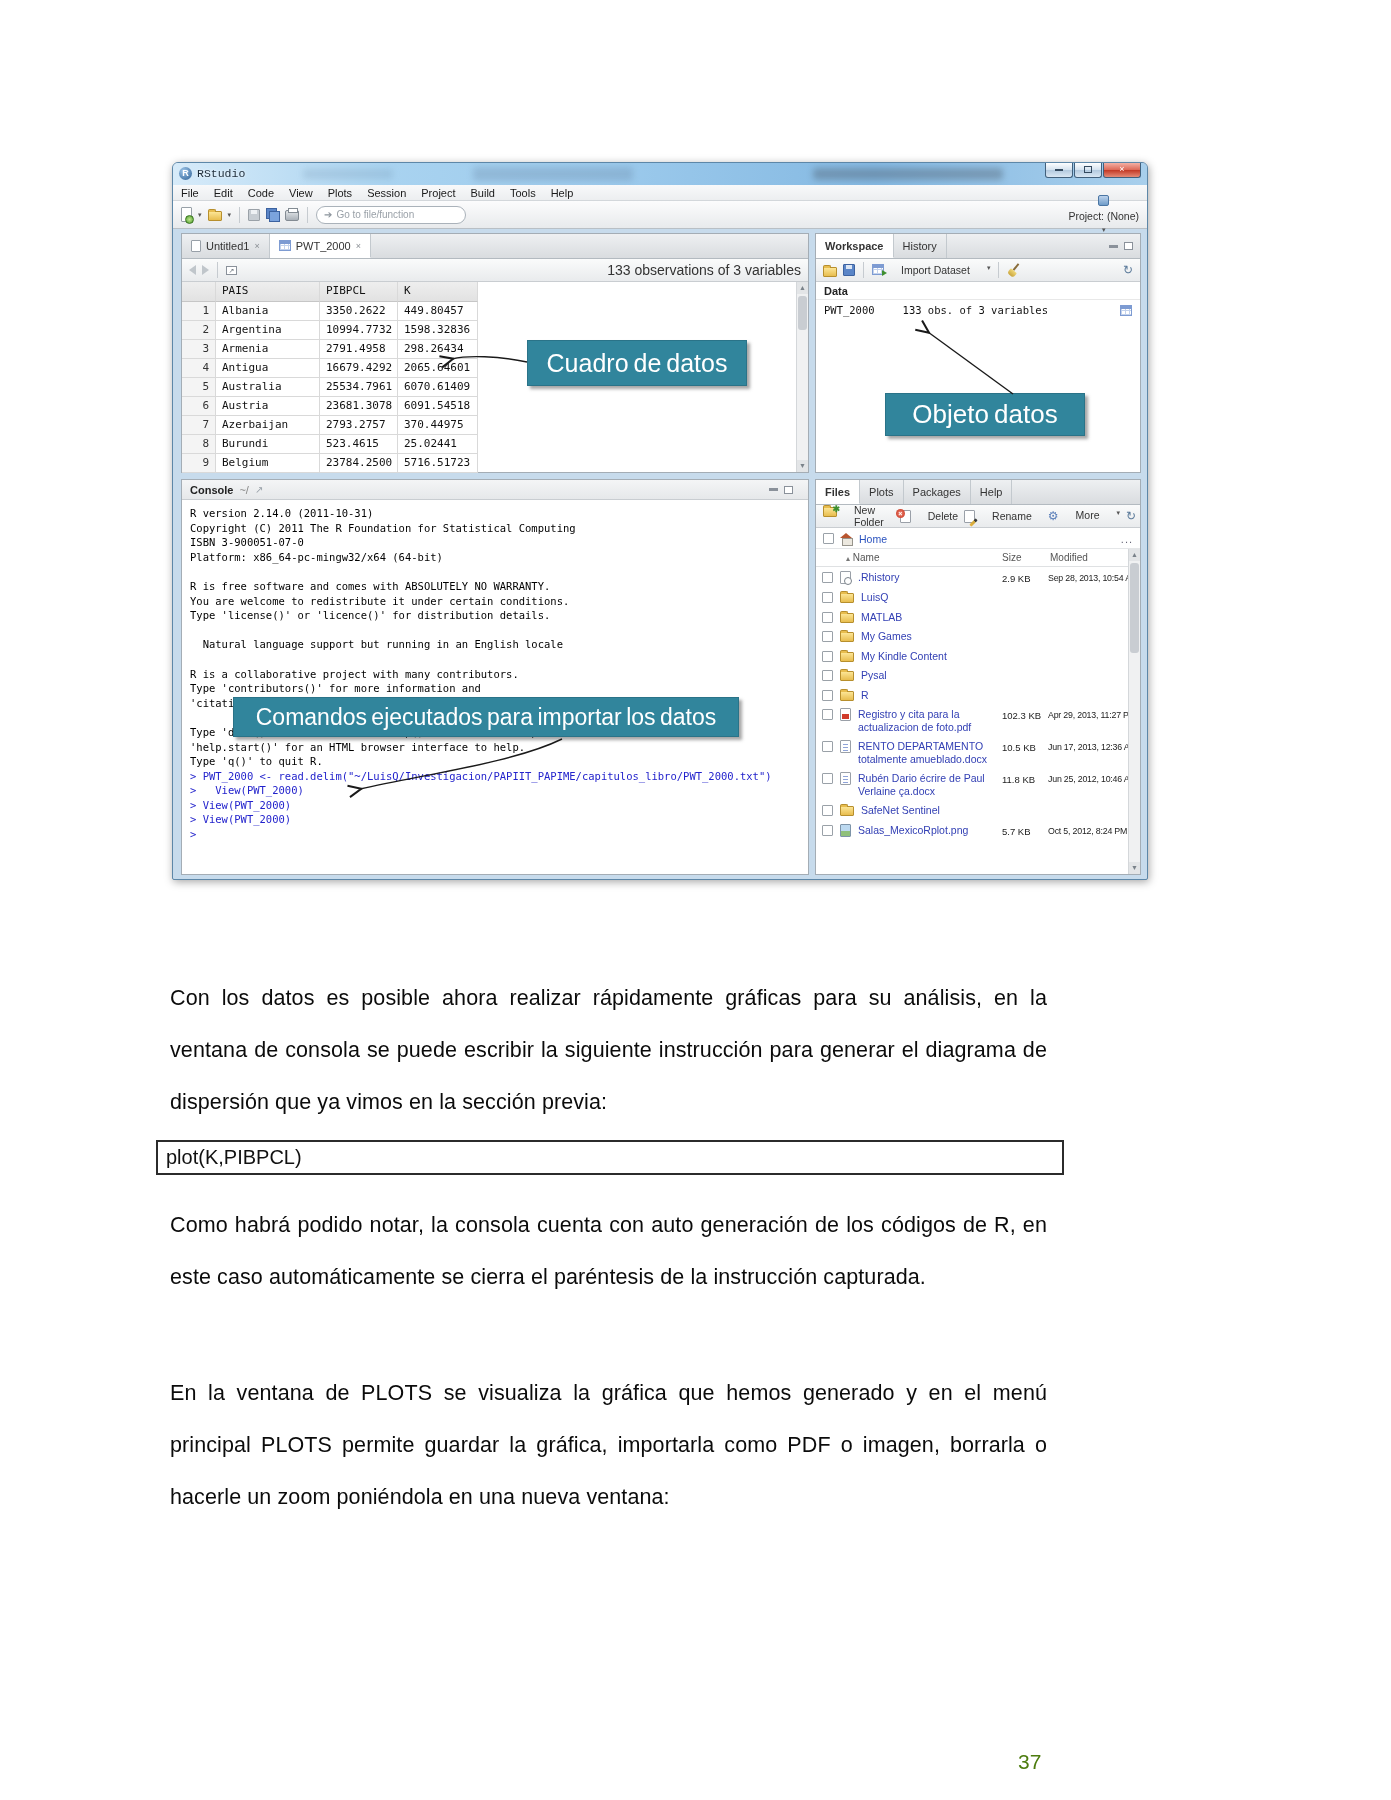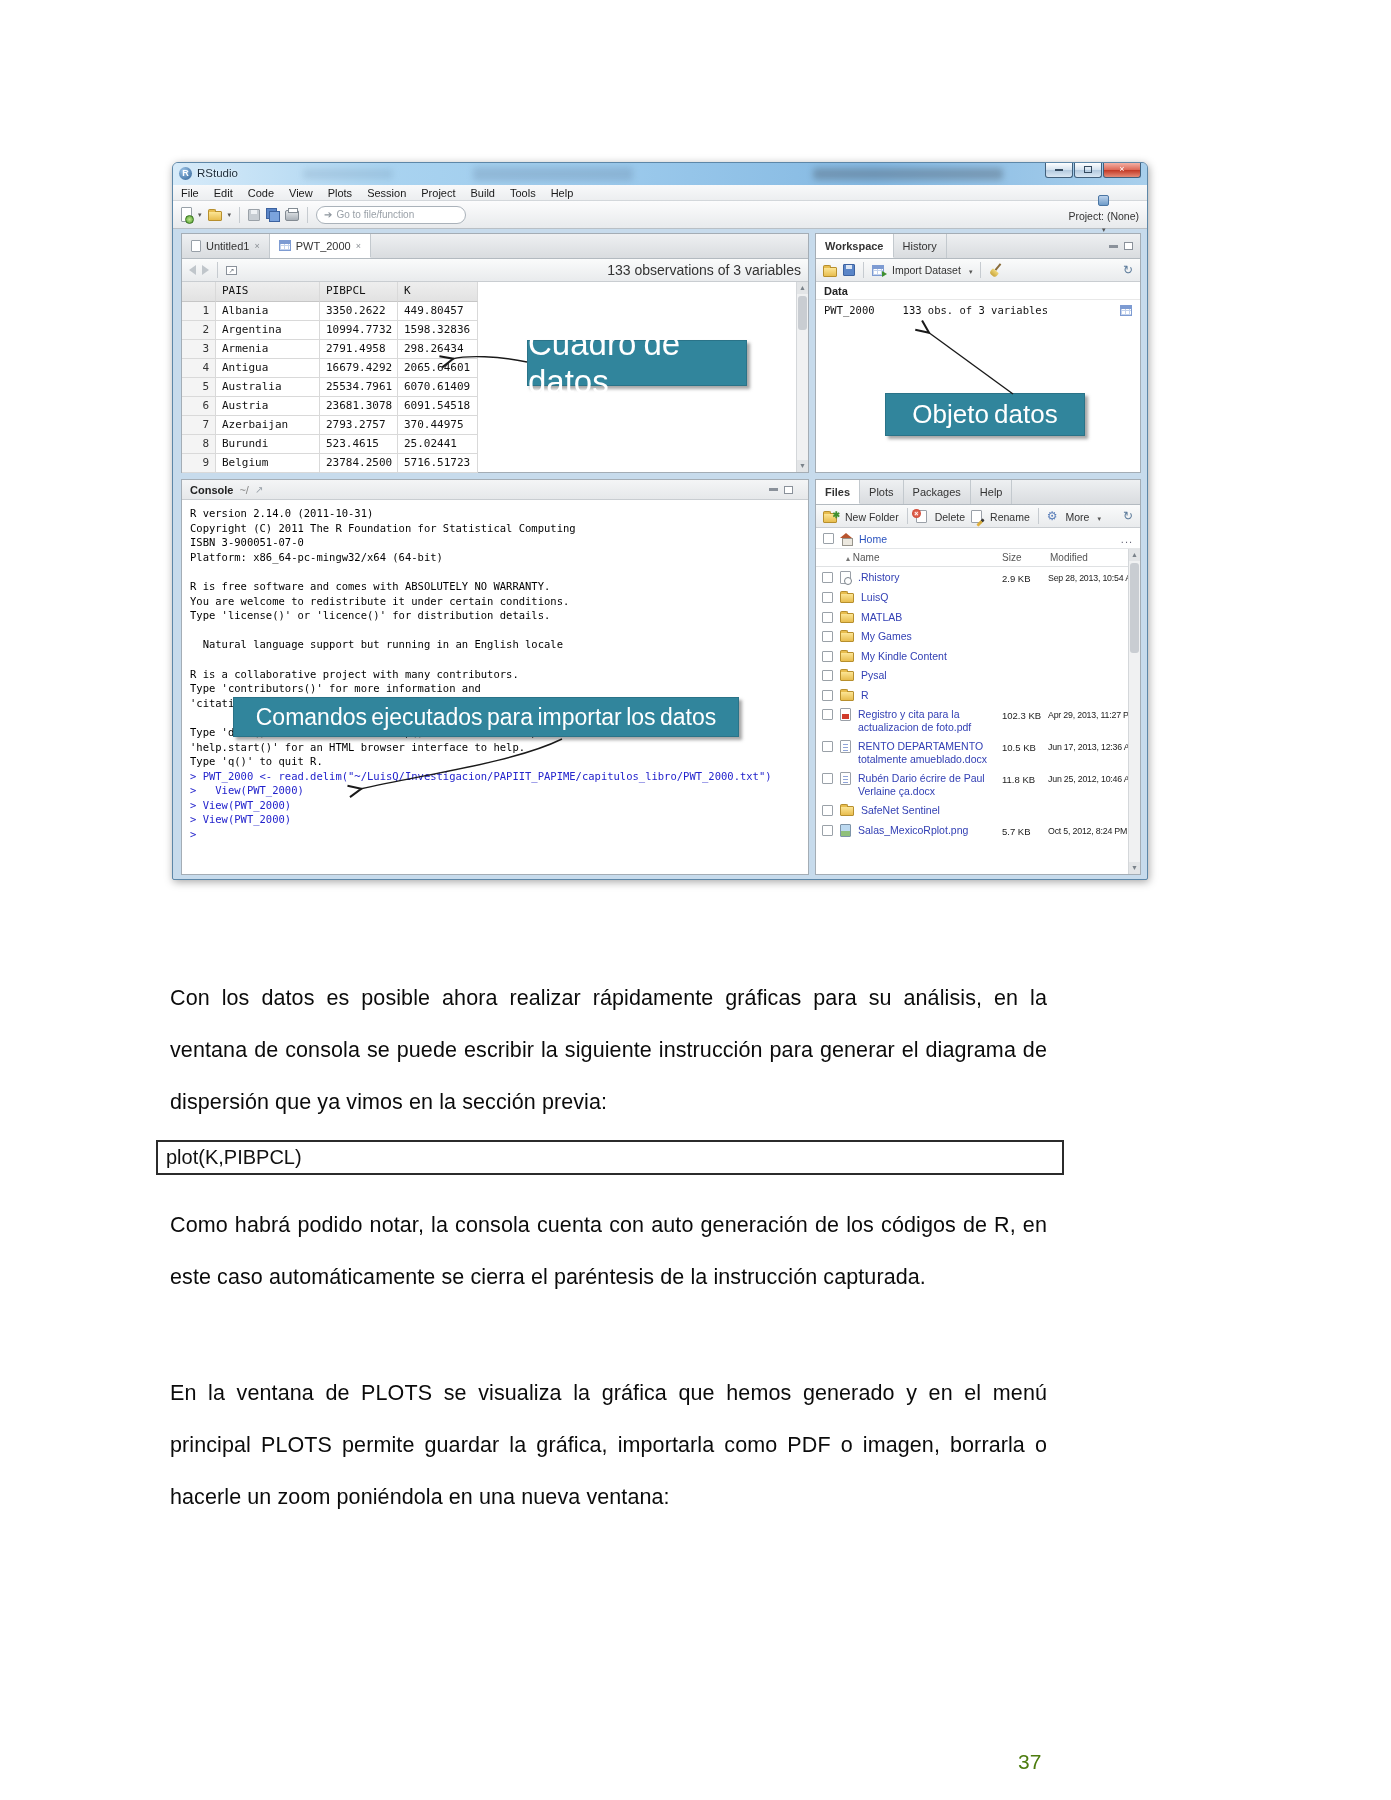--- a/index.html
+++ b/index.html
@@ -9,21 +9,21 @@
   .rstudio { position:absolute; left:172px; top:162px; width:976px; height:718px;
              background:#c7dbec; border:1px solid #5d87a8; border-radius:6px 6px 2px 2px;
              box-shadow:1px 2px 8px rgba(0,0,0,.35); }
   .titlebar { position:absolute; left:0; top:0; right:0; height:22px; border-radius:5px 5px 0 0;
               background:linear-gradient(90deg,#d7ebf9,#a9d3f0 22%,#9ccaec 45%,#85b9e2 72%,#a8cfec);
               overflow:hidden; }
   .smudge { position:absolute; filter:blur(3px); border-radius:4px; }
   .app-icon { position:absolute; left:6px; top:4px; width:13px; height:13px; border-radius:50%;
               background:radial-gradient(circle at 35% 30%,#9cc4e8,#2c5f94); color:#fff; font-size:9px;
               font-weight:bold; text-align:center; line-height:13px; }
-  .app-title { position:absolute; left:24px; top:4px; font-size:11.5px; color:#1c2b38; text-shadow:0 0 3px #fff; }
+  .app-title { position:absolute; left:24px; top:4px; font-size:11.5px; color:#1c2b38; text-shadow:0 0 3px #fff;font-family:Liberation Mono, monospace; }
   .win-controls { position:absolute; right:6px; top:0; display:flex; gap:1px; }
   .wb { width:28px; height:15px; border:1px solid #41607c; border-top:none; border-radius:0 0 3px 3px;
         background:linear-gradient(#fdfeff,#d4e2ef 48%,#b3cadf 52%,#dae7f3); color:#2a3c4c; font-size:9px;
         line-height:13px; text-align:center; }
   .wb-close { width:38px; background:linear-gradient(#f4b0a4,#dd6a58 48%,#c33a26 52%,#e58b77); color:#fff; }
   .wb .bar { display:inline-block; width:8px; height:2px; background:#33495e; vertical-align:middle; }
   .wb .box { display:inline-block; width:8px; height:7px; border:1px solid #33495e; vertical-align:middle; background:transparent; }
 
   .menubar { position:absolute; left:0; top:22px; right:0; height:16px;
              background:linear-gradient(#f8f9fa,#eceef0); border-bottom:1px solid #d3d7db;
@@ -108,21 +108,21 @@
               display:flex; align-items:stretch; }
   .tab { display:flex; align-items:center; gap:5px; padding:0 9px; font-size:11px; color:#333;
          border-right:1px solid #c3c9ce; cursor:default; }
   .tab.active { background:#fff; border-bottom:1px solid #fff; font-weight:bold; }
   .tab .x { color:#8a8f94; font-size:9px; }
   .pane-ctrl { margin-left:auto; display:flex; align-items:center; gap:6px; padding-right:7px; }
 
   .pane-toolbar { position:absolute; left:0; right:0; height:23px;
                   background:linear-gradient(#fafbfb,#e9ebed); border-bottom:1px solid #c9cdd1;
                   display:flex; align-items:center; padding:0 7px; gap:6px; font-size:10.5px; color:#333; }
-  .tbtn { display:flex; align-items:flex-end; gap:8px; cursor:default; }
+  .tbtn { display:flex; align-items:flex-start; gap:17px; cursor:default; }
   .nav-arrow { width:0; height:0; border-top:5px solid transparent; border-bottom:5px solid transparent; }
   .nav-back { border-right:7px solid #c0c6cb; }
   .nav-fwd  { border-left:7px solid #c0c6cb; }
   .status-right { margin-left:auto; font-size:14px; color:#333; }
   .refresh { margin-left:auto; color:#5b7a9a; font-size:12px; }
 
   
   .dtable { position:absolute; left:0; top:48px; font-family:"DejaVu Sans Mono",monospace; font-size:11px; color:#111; }
   .drow { display:flex; }
   .dcell { border-right:1px solid #d9d9d9; border-bottom:1px solid #d9d9d9; padding:2px 6px 0 6px; height:19px; overflow:hidden; }
@@ -171,21 +171,21 @@
   .frow .checkbox { margin-right:7px; margin-top:1px; }
   .fname { width:136px; margin-left:7px; font-size:10.5px; line-height:12.5px; color:#3340b4; word-wrap:break-word; }
   .fsize { position:absolute; left:186px; font-size:9.5px; color:#222; margin-top:2px; }
   .fmod  { position:absolute; left:232px; font-size:8.8px; color:#222; white-space:nowrap; margin-top:2px; letter-spacing:-0.2px; }
   .frow { position:relative; }
   .f-scroll { top:69px; }
 
   
   .callout { position:absolute; background:#31859C; color:#fff; display:flex; align-items:center; justify-content:center;
              box-shadow:3px 3px 3px rgba(80,80,80,.5); border:1px solid #2a7388; word-spacing:-2px; }
-  .callout-cuadro   { left:527px; top:340px; width:220px; height:46px; font-size:33px; }
+  .callout-cuadro   { left:527px; top:340px; width:220px; height:46px; font-size:25px; }
   .callout-objeto   { left:885px; top:393px; width:200px; height:43px; font-size:26px; }
   .callout-comandos { left:233px; top:697px; width:506px; height:40px; font-size:23px; }
   #arrows { position:absolute; left:0; top:0; width:1391px; height:1800px; pointer-events:none; }
 
   
   .doc-par { position:absolute; left:170px; width:877px; font-size:21.5px; line-height:52px; color:#0b0b0b;
              text-align:justify; letter-spacing:0.1px; }
   .par1 { top:972px; } .par2 { top:1199px; } .par3 { top:1367px; }
   .codebox { position:absolute; left:156px; top:1140px; width:908px; height:35px; border:2px solid #2b2b2b;
              font-size:20px; color:#111; display:flex; align-items:center; padding-left:8px; }

